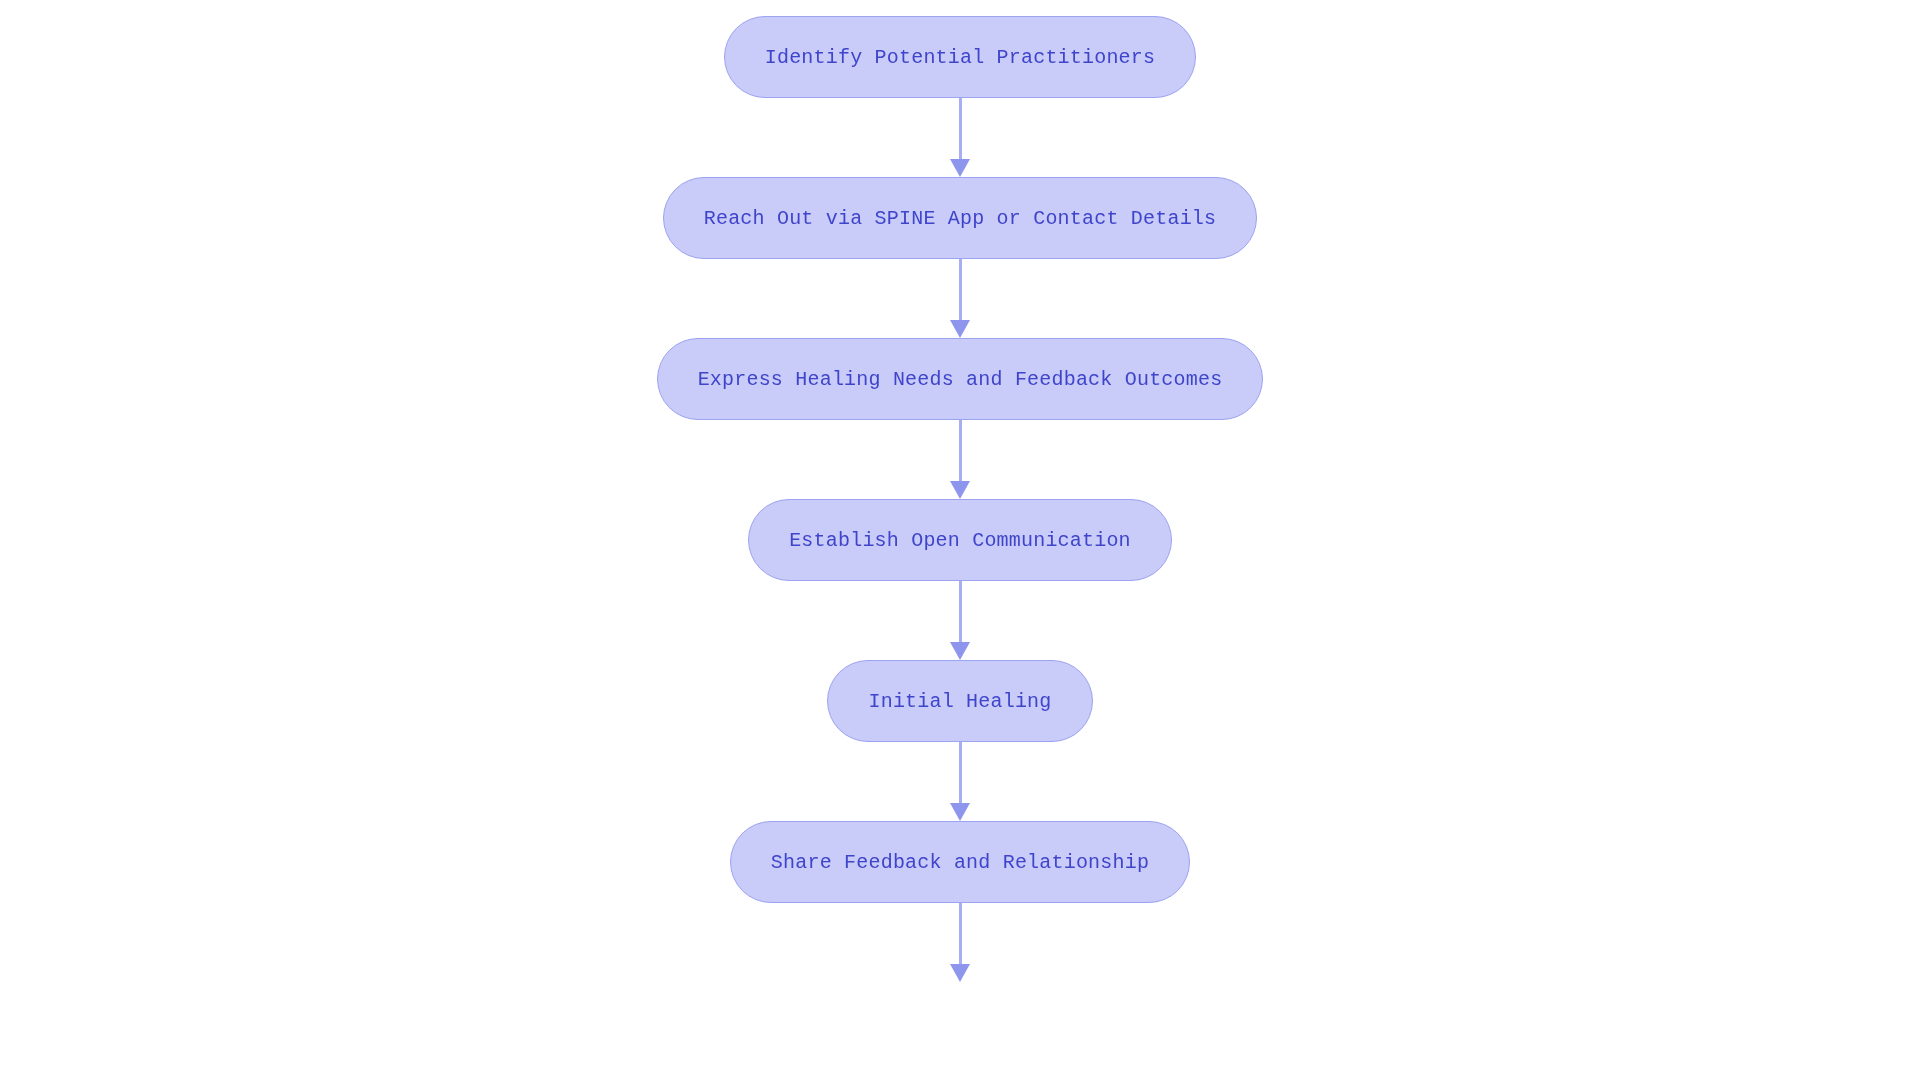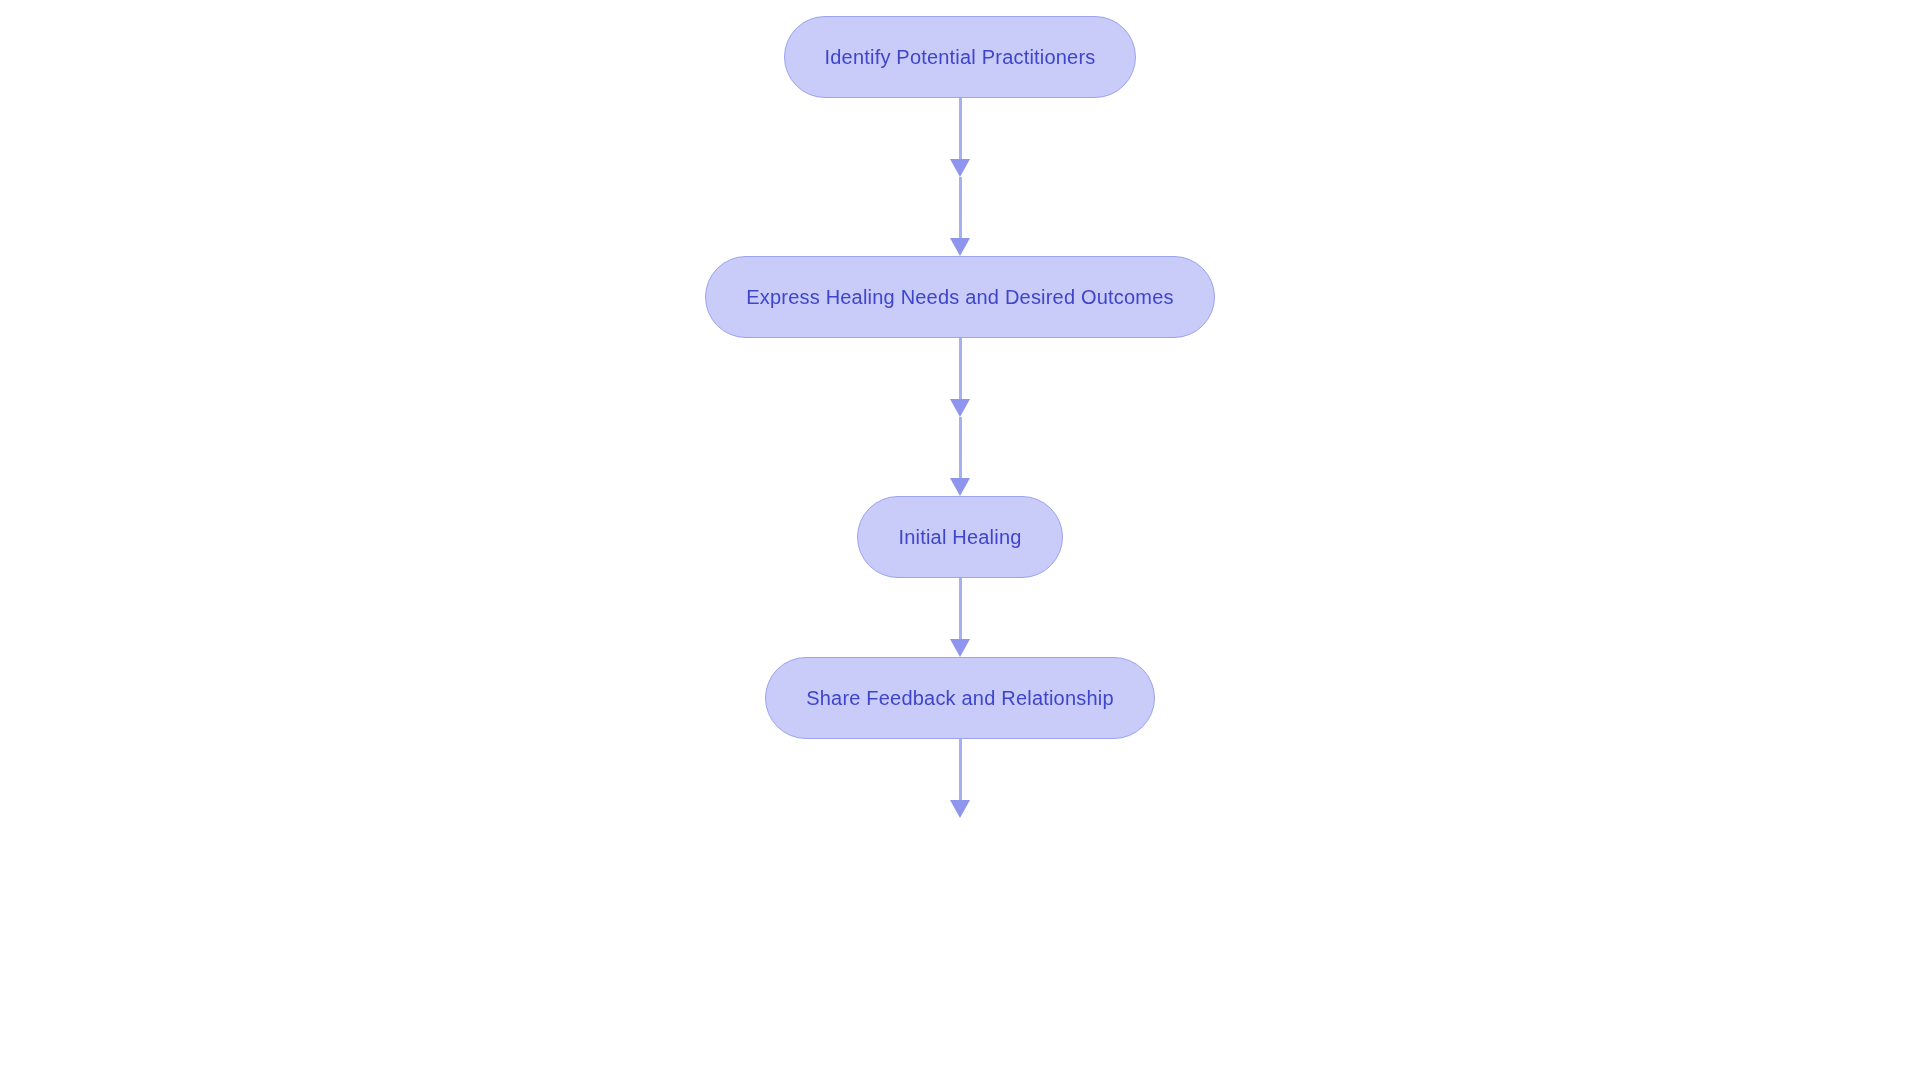--- a/index.html
+++ b/index.html
@@ -6,21 +6,21 @@
     margin: 0;
     padding: 0;
     background: #ffffff;
   }
   .canvas {
     position: relative;
     width: 1920px;
     height: 1083px;
     background: #ffffff;
     overflow: hidden;
-    font-family: Liberation Sans, sans-serif;
+    font-family: Liberation Mono, monospace;
   }
   .flow {
     position: absolute;
     top: 16px;
     left: 0;
     width: 100%;
     display: flex;
     flex-direction: column;
     align-items: center;
   }
@@ -66,35 +66,41 @@
 
     <div class="node">
       <span>Identify Potential Practitioners</span>
     </div>
 
     <div class="arrow">
       <div class="shaft"></div>
       <div class="head"></div>
     </div>
 
+    <div class="node">
+      <span>Reach Out via SPINE App or Contact Details</span>
+    </div>
 
     <div class="arrow">
       <div class="shaft"></div>
       <div class="head"></div>
     </div>
 
     <div class="node">
-      <span>Express Healing Needs and Desired Outcomes</span>
+      <span>Express Healing Needs and Feedback Outcomes</span>
     </div>
 
     <div class="arrow">
       <div class="shaft"></div>
       <div class="head"></div>
     </div>
 
+    <div class="node">
+      <span>Establish Open Communication</span>
+    </div>
 
     <div class="arrow">
       <div class="shaft"></div>
       <div class="head"></div>
     </div>
 
     <div class="node">
       <span>Initial Healing</span>
     </div>
 

